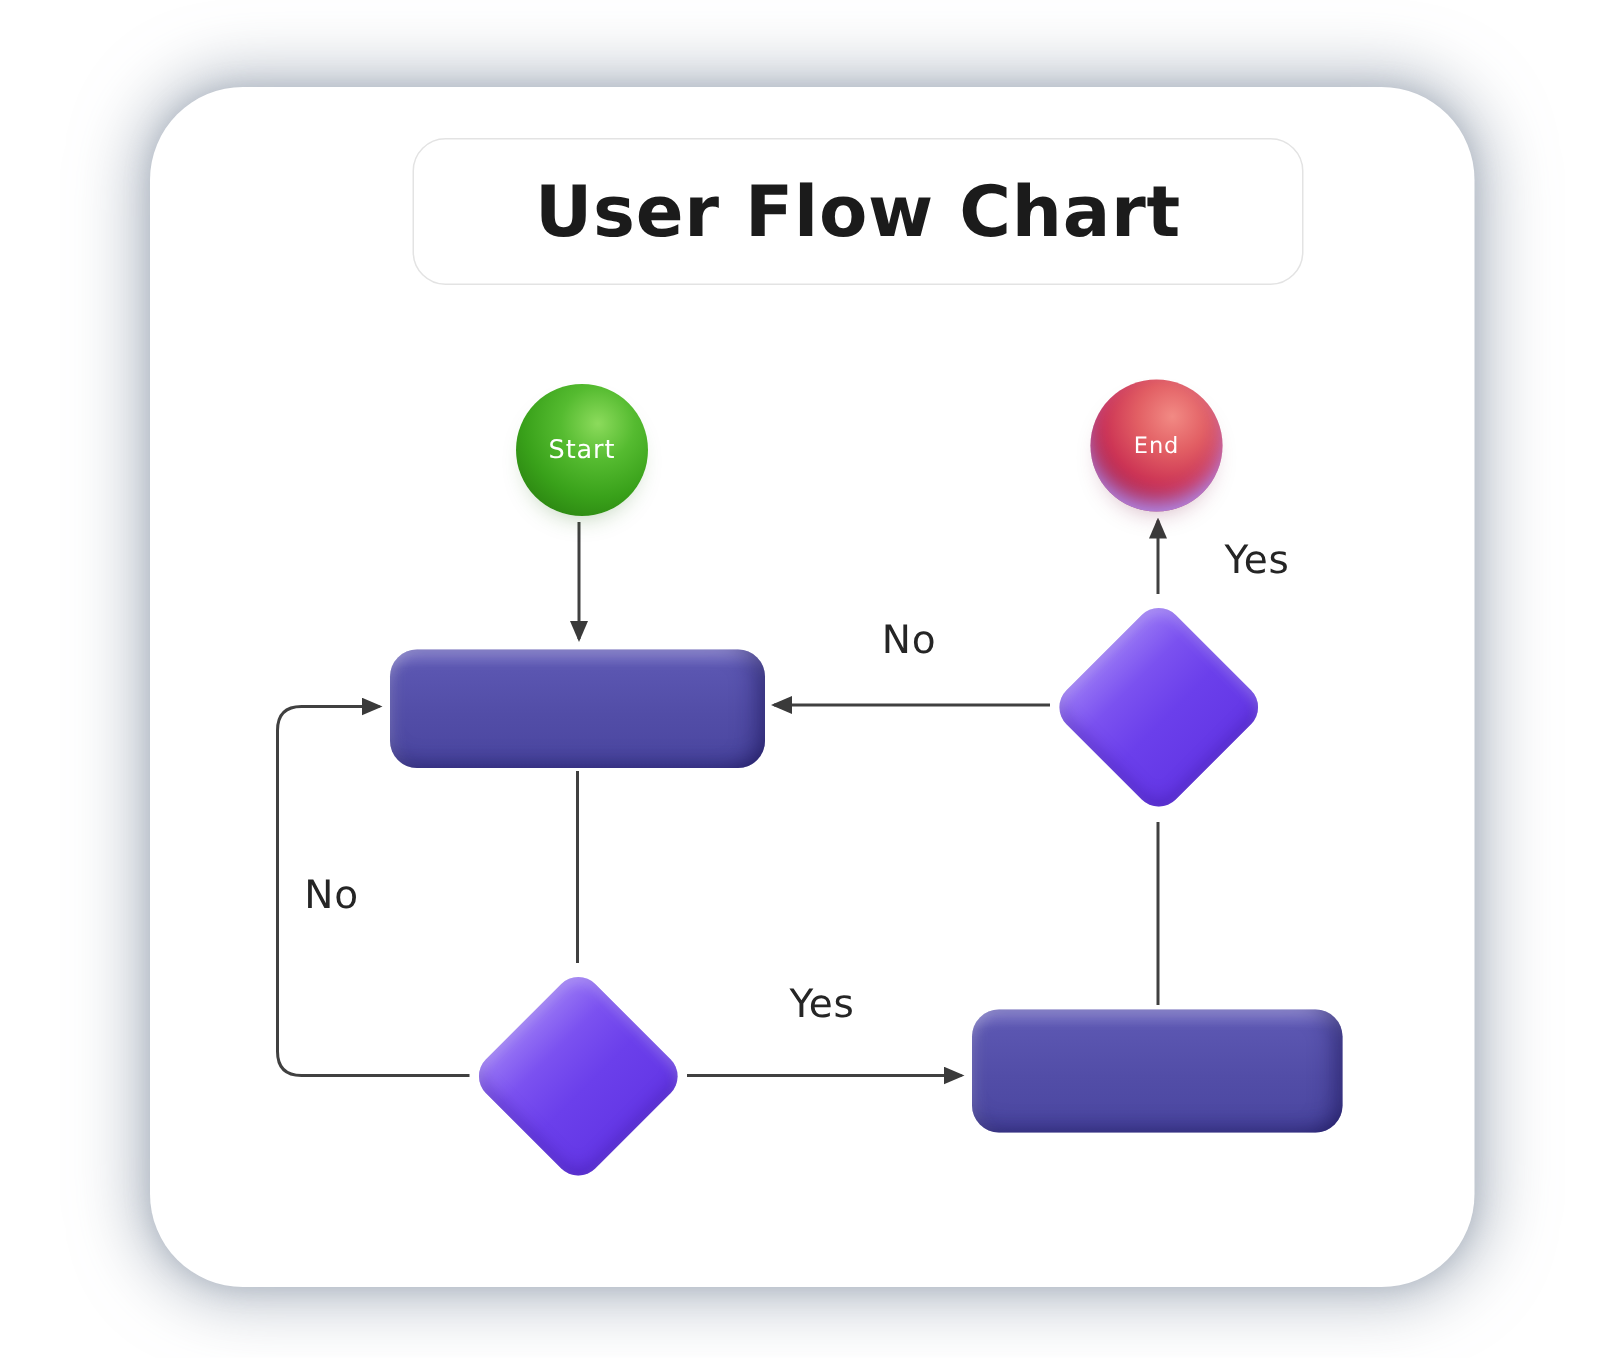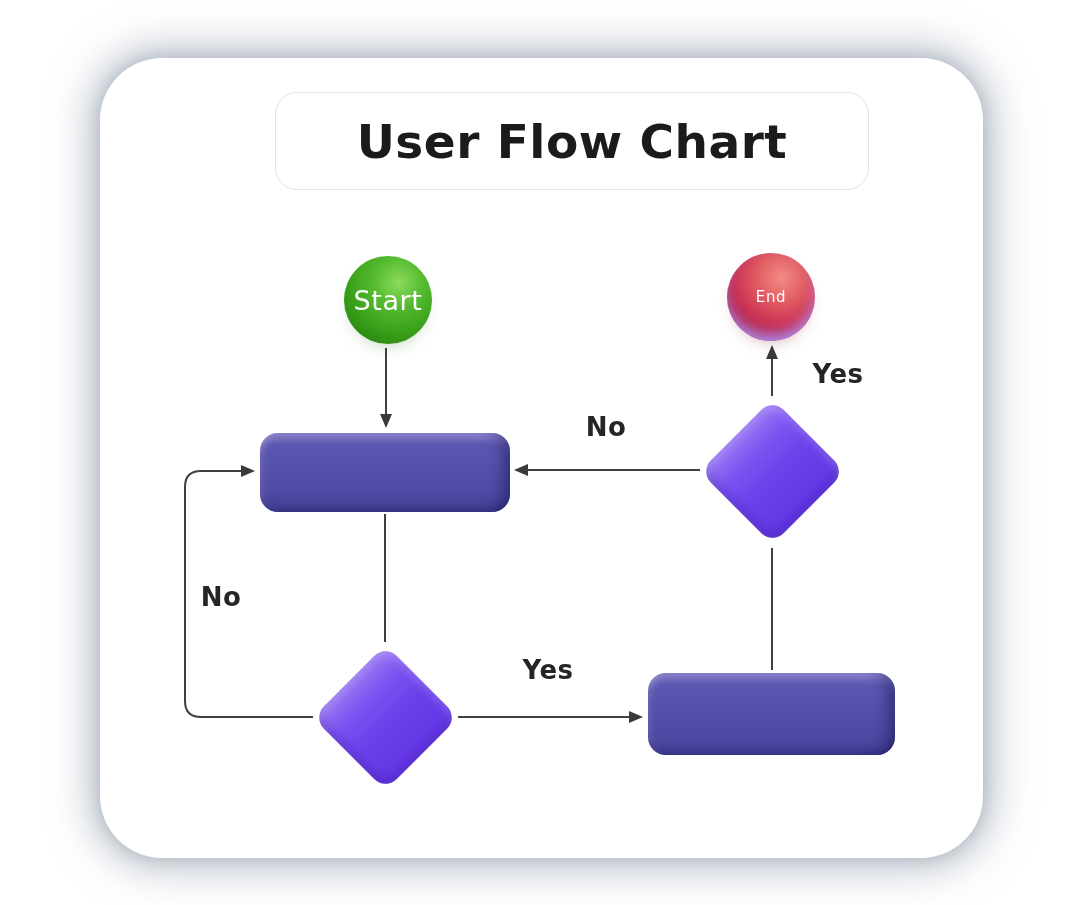--- a/index.html
+++ b/index.html
@@ -64,21 +64,21 @@
     display: flex;
     align-items: center;
     justify-content: center;
     color: #ffffff;
     font-weight: 500;
     letter-spacing: 0.6px;
   }
   .sphere-start {
     left: 244px;
     top: 198px;
-    font-size: 27px;
+    font-size: 17px;
     background: radial-gradient(circle at 62% 30%,
       #8cdb5c 0%, #55bb30 30%, #39a11a 60%, #2a8310 85%, #257a0d 100%);
     box-shadow: 0 8px 16px -8px rgba(40, 110, 20, 0.35);
   }
   .sphere-end {
     left: 627px;
     top: 195px;
     font-size: 15px;
     background: radial-gradient(circle at 62% 28%,
       #f28a84 0%, #e25f64 28%, #cc3354 55%, #9a1844 82%, #871343 100%);
@@ -107,21 +107,21 @@
       #9a79f5 0%, #7b51f0 28%, #6b3feb 58%, #6336e5 100%);
     box-shadow: inset 3px 3px 8px rgba(255, 255, 255, 0.22),
                 inset -4px -4px 10px rgba(55, 20, 150, 0.35);
   }
   .diamond-1 { left: 234px; top: 608px; }
   .diamond-2 { left: 621px; top: 362px; }
   .edge-label {
     position: absolute;
     transform: translate(-50%, -50%);
     font-size: 26px;
-    font-weight: 700;
+    font-weight: 400;
     color: #252525;
     letter-spacing: 0.5px;
     white-space: nowrap;
   }
   .label-no-top    { left: 506px; top: 369px; }
   .label-yes-top   { left: 738px; top: 316px; }
   .label-no-left   { left: 121px; top: 539px; }
   .label-yes-bottom{ left: 448px; top: 612px; }
 </style>
 </head>

